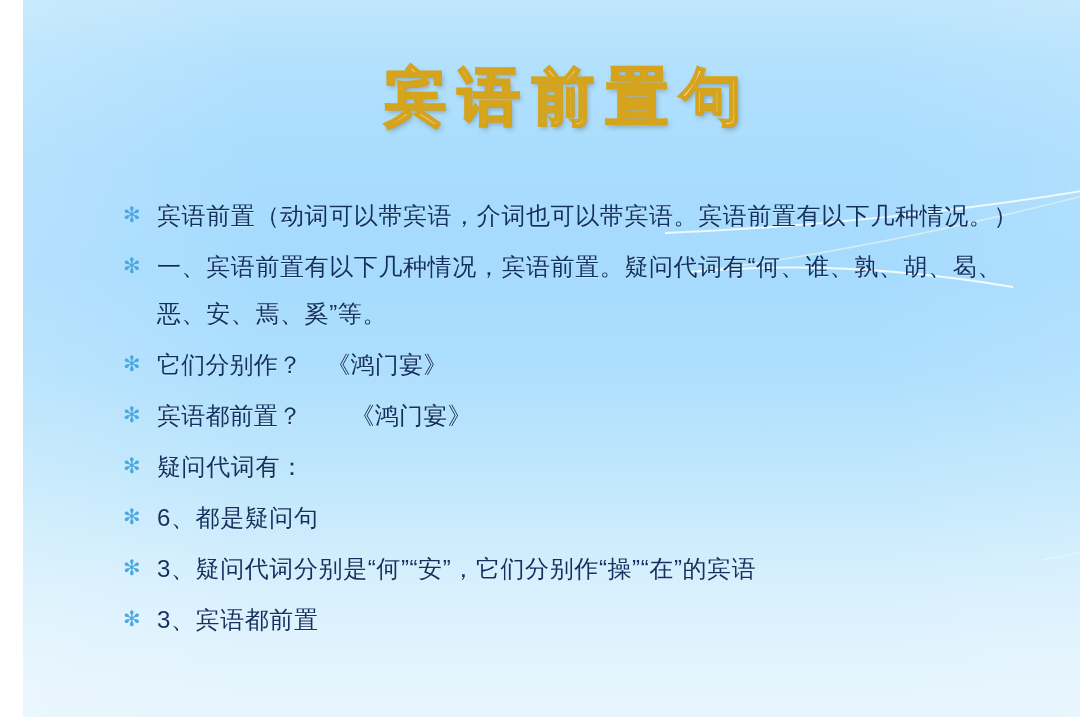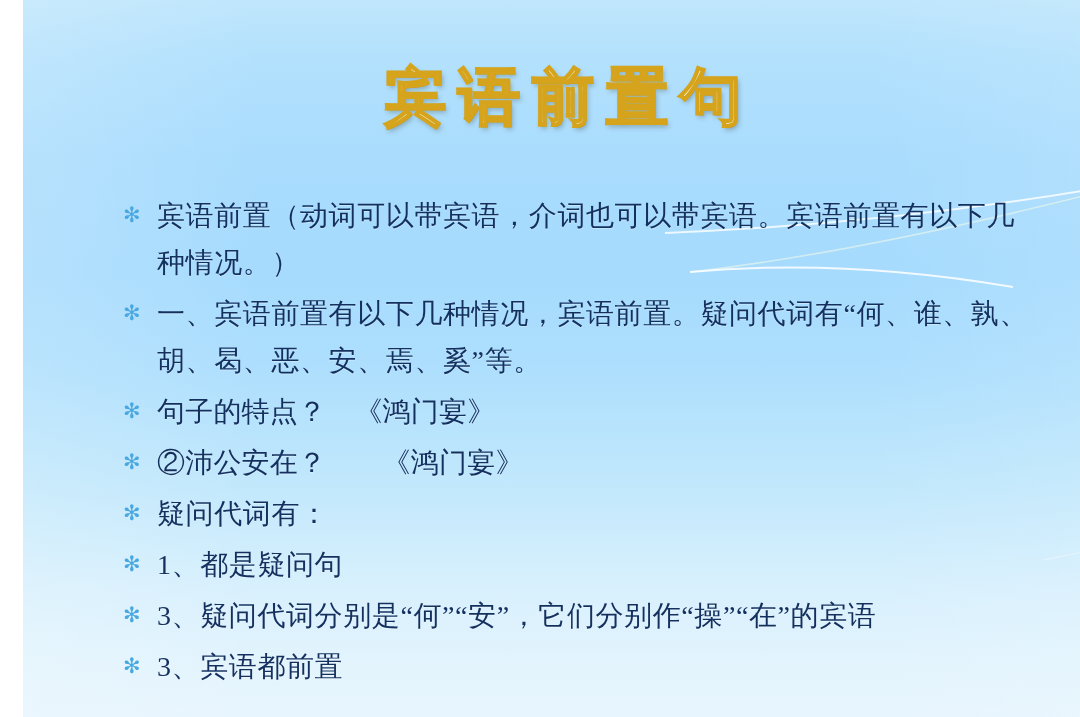--- a/index.html
+++ b/index.html
@@ -93,22 +93,22 @@
     width: 34px;
     font-family: "DejaVu Sans", "Liberation Sans", sans-serif;
     font-size: 21px;
     line-height: 47px;
     color: #4aa8e0;
     text-align: left;
     user-select: none;
   }
   .bullet-text {
     flex: 1 1 auto;
-    font-family: Liberation Serif, serif;
-    font-size: 28px;
+    font-family: Liberation Sans, sans-serif;
+    font-size: 24px;
     line-height: 47px;
     color: #14305f;
     letter-spacing: 0.6px;
     text-shadow: 0 1px 0 rgba(255,255,255,0.30);
     white-space: pre-wrap;
   }
   .bullet-text.tight {
     letter-spacing: 0.2px;
   }
 </style>
@@ -143,36 +143,36 @@
       <span class="bullet-text">宾语前置（动词可以带宾语，介词也可以带宾语。宾语前置有以下几种情况。）</span>
     </div>
 
     <div class="bullet-row">
       <span class="bullet-mark">✻</span>
       <span class="bullet-text">一、宾语前置有以下几种情况，宾语前置。疑问代词有“何、谁、孰、胡、曷、恶、安、焉、奚”等。</span>
     </div>
 
     <div class="bullet-row">
       <span class="bullet-mark">✻</span>
-      <span class="bullet-text tight">句子的特点？　《鸿门宴》</span>
+      <span class="bullet-text tight">它们分别作？　《鸿门宴》</span>
     </div>
 
     <div class="bullet-row">
       <span class="bullet-mark">✻</span>
-      <span class="bullet-text tight">②沛公安在？　　《鸿门宴》</span>
+      <span class="bullet-text tight">宾语都前置？　　《鸿门宴》</span>
     </div>
 
     <div class="bullet-row">
       <span class="bullet-mark">✻</span>
       <span class="bullet-text">疑问代词有：</span>
     </div>
 
     <div class="bullet-row">
       <span class="bullet-mark">✻</span>
-      <span class="bullet-text">1、都是疑问句</span>
+      <span class="bullet-text">6、都是疑问句</span>
     </div>
 
     <div class="bullet-row">
       <span class="bullet-mark">✻</span>
       <span class="bullet-text">3、疑问代词分别是“何”“安”，它们分别作“操”“在”的宾语</span>
     </div>
 
     <div class="bullet-row">
       <span class="bullet-mark">✻</span>
       <span class="bullet-text">3、宾语都前置</span>

